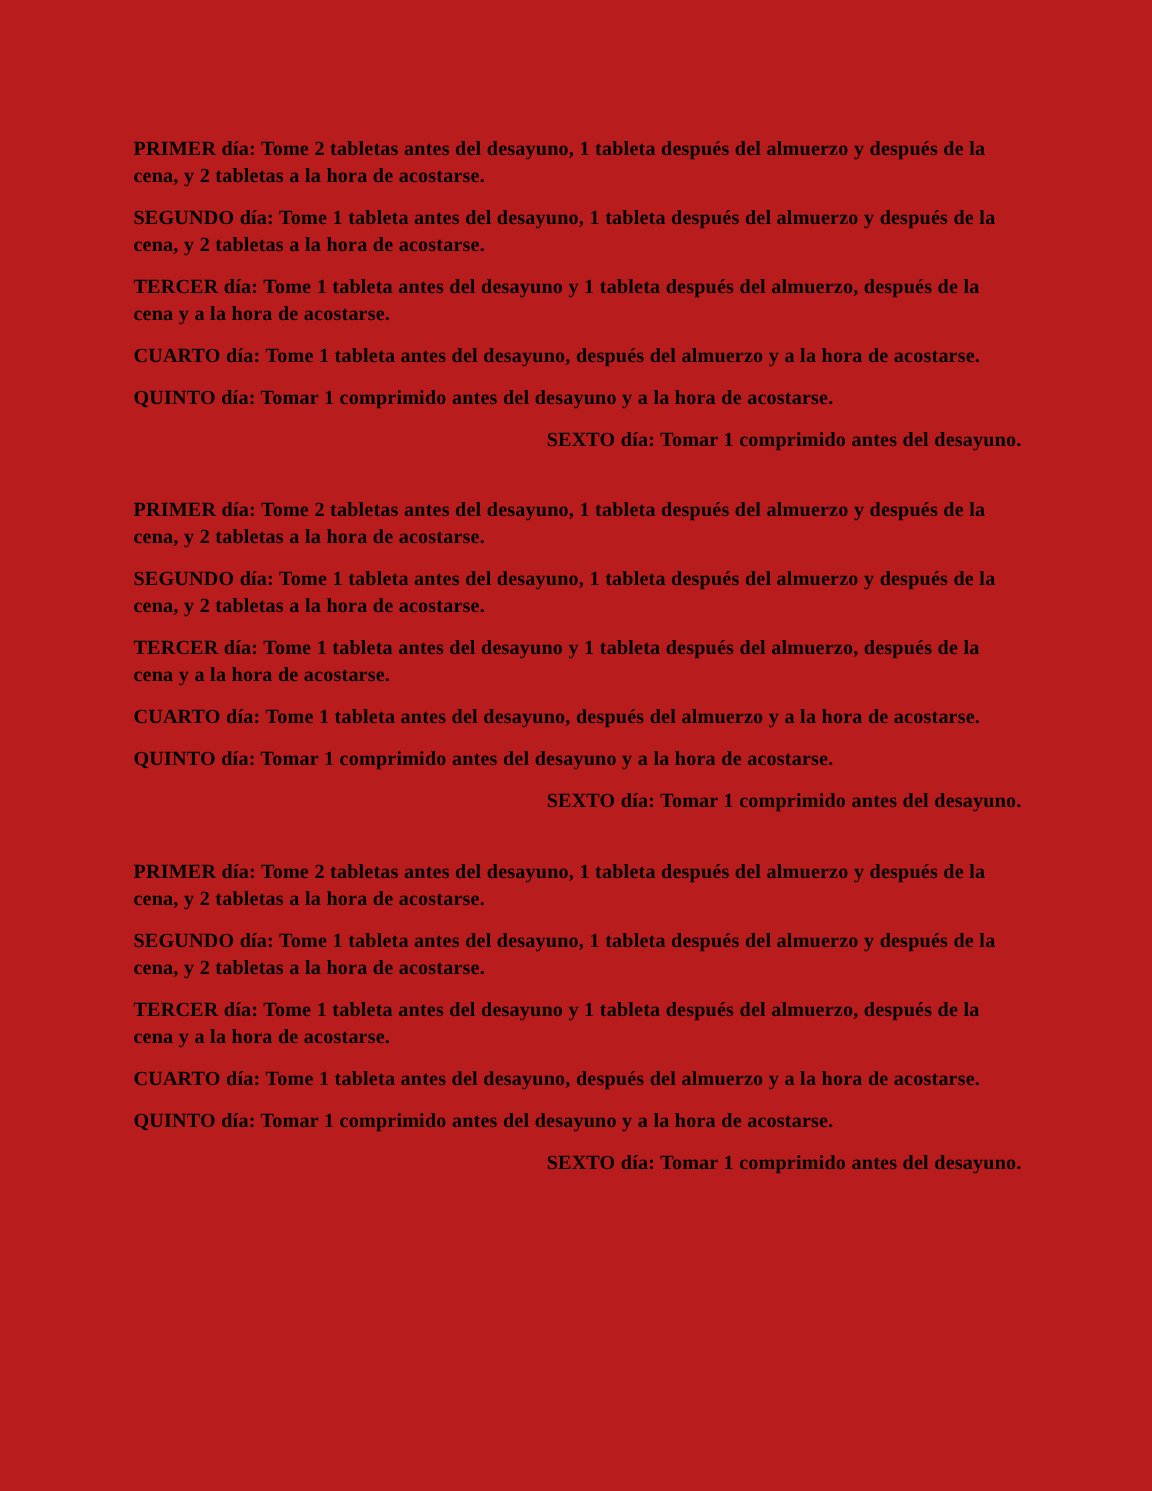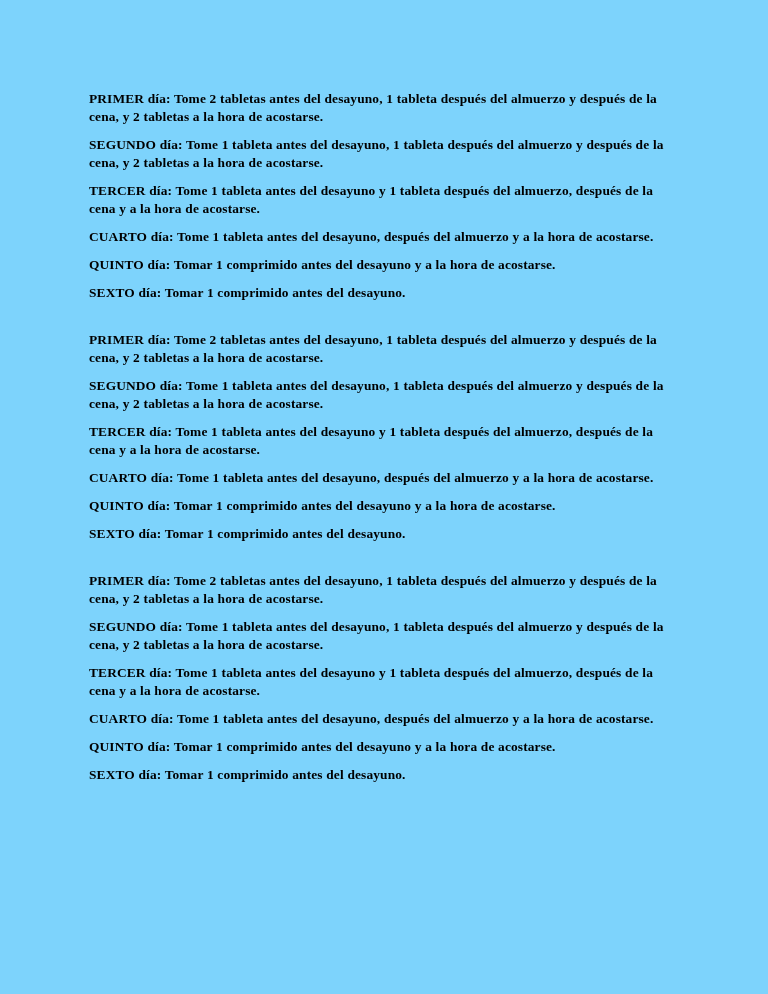--- a/index.html
+++ b/index.html
@@ -11,21 +11,21 @@
     width: 768px;
     height: 994px;
     font-family: "Liberation Serif", "DejaVu Serif", serif;
     color: #000000;
     -webkit-font-smoothing: antialiased;
   }
   .page {
     box-sizing: border-box;
     width: 768px;
     min-height: 994px;
-    background: #7dd3fc;
+    background: #b91c1c;
     padding: 90px 88px 40px 89px;
   }
   .doc-body {
     width: 592px;
   }
   .block {
     margin: 0;
   }
   .block + .block {
     margin-top: 29px;
@@ -34,20 +34,21 @@
     font-size: 13.4px;
     line-height: 18px;
     font-weight: bold;
     text-align: left;
     margin: 0 0 10px 0;
     letter-spacing: 0.01em;
     word-spacing: 0.01em;
   }
   .para:last-child {
     margin-bottom: 0;
+    text-align: right;
   }
 </style>
 </head>
 <body>
 
 <div class="page">
   <div class="doc-body">
 
     <div class="block">
       <p class="para">PRIMER día: Tome 2 tabletas antes del desayuno, 1 tableta después del almuerzo y después de la cena, y 2 tabletas a la hora de acostarse.</p>

